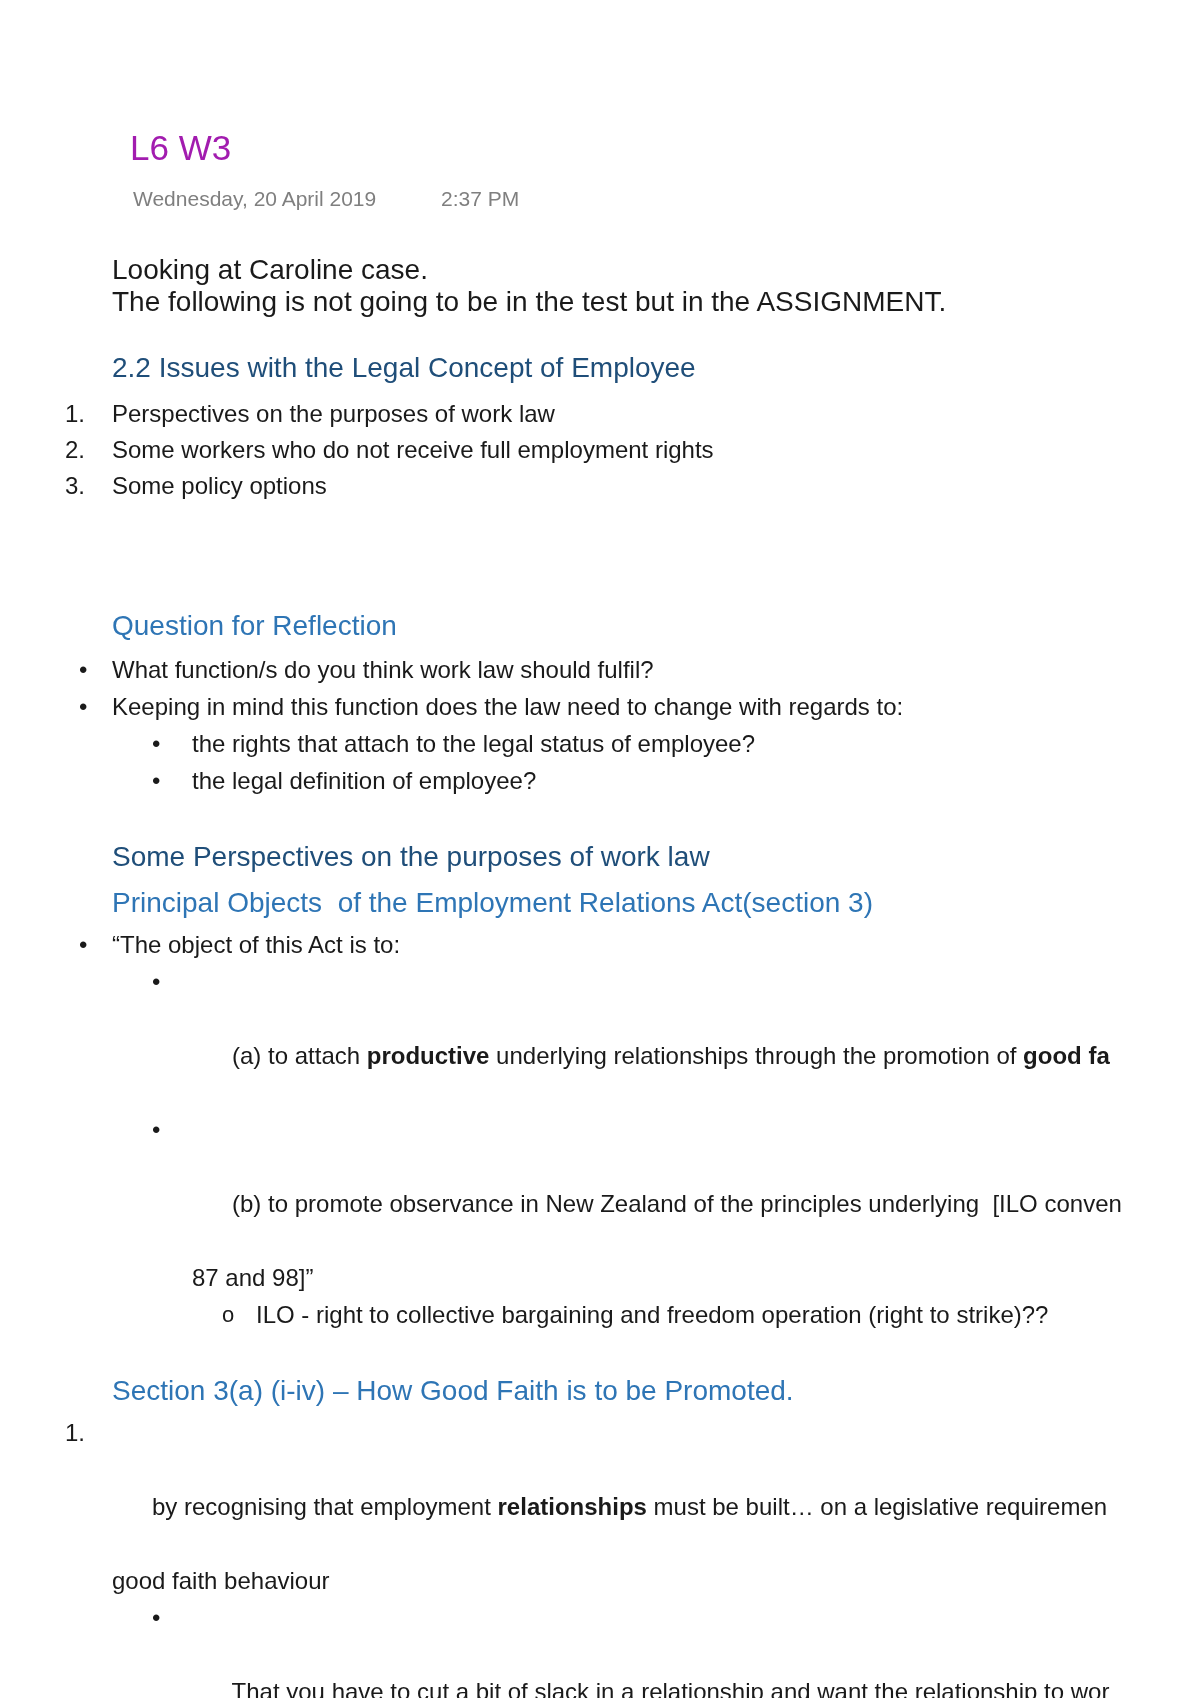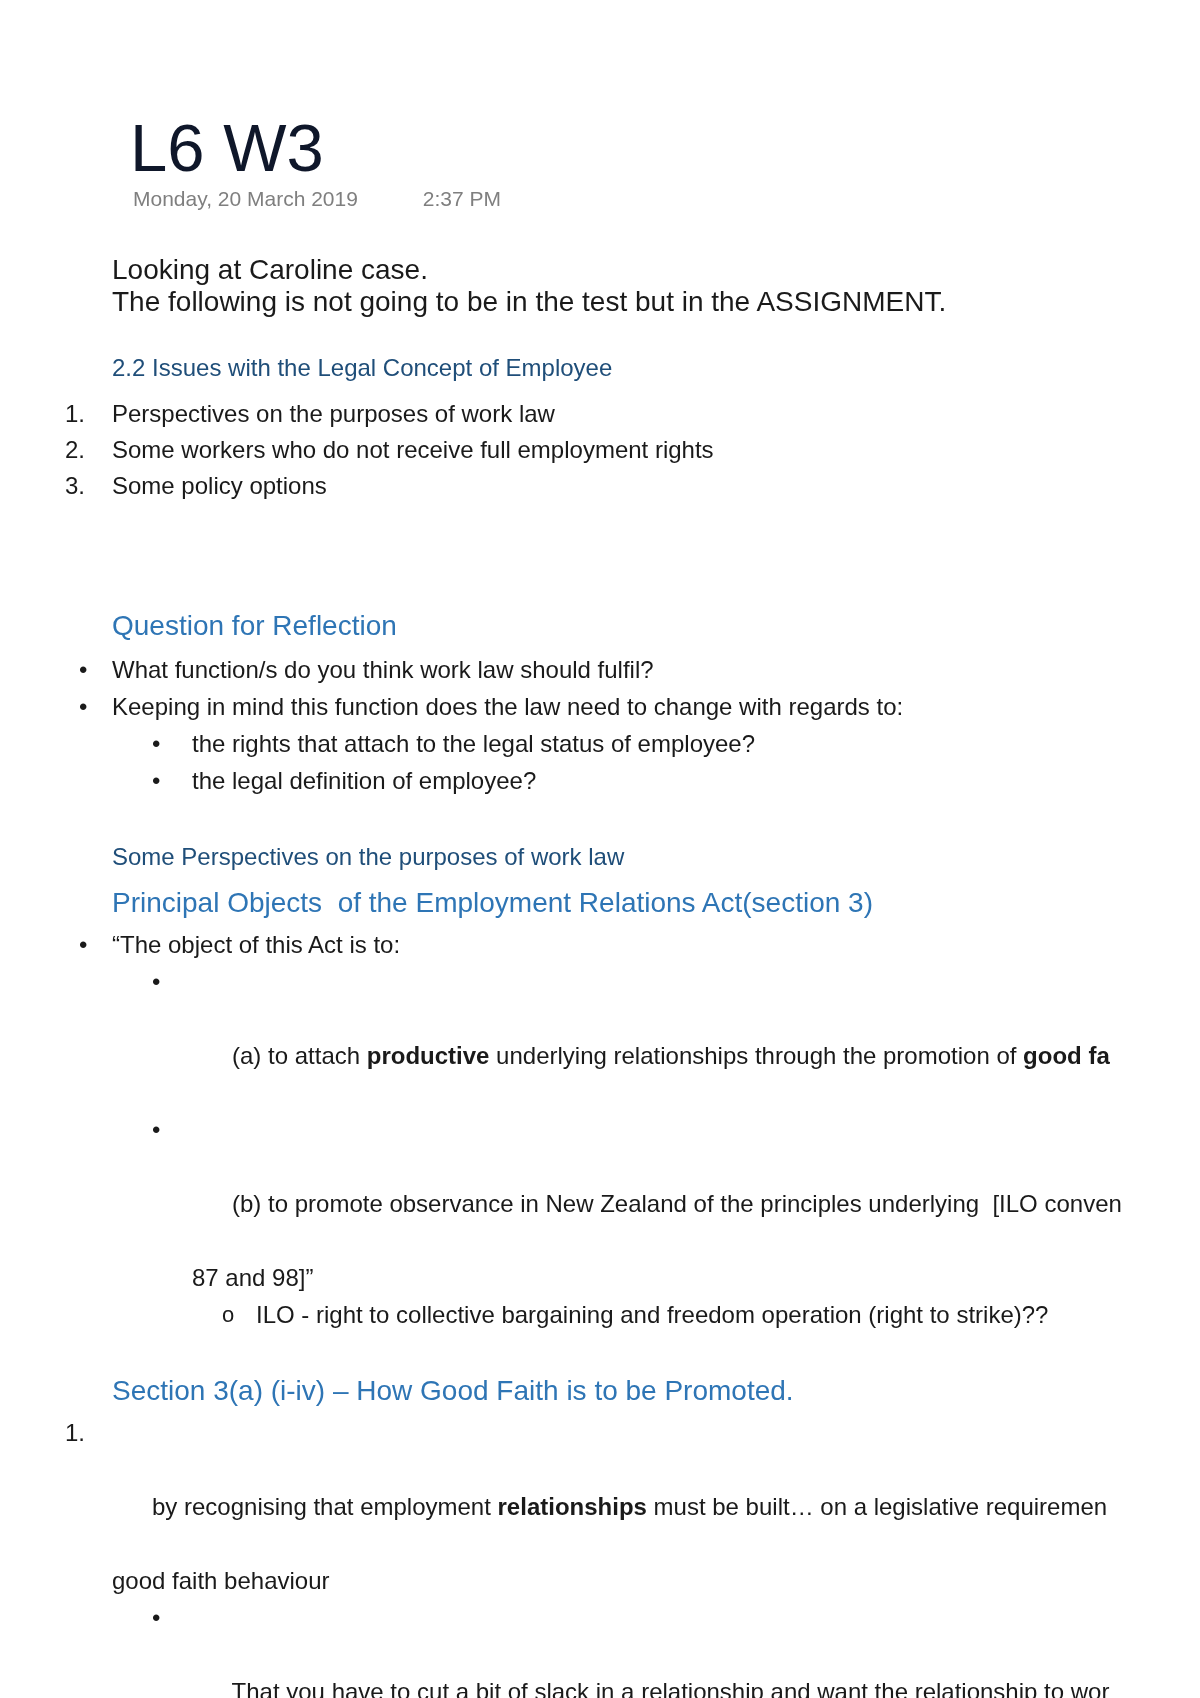--- a/index.html
+++ b/index.html
@@ -8,32 +8,32 @@
     width:1200px;height:1698px;
     background:#ffffff;
     overflow:hidden;
     font-family:"Liberation Sans", sans-serif;
     color:#1a1a1a;
     box-sizing:border-box;
     padding-top:120px;
   }
   .title{
     margin:0 0 0 130px;
-    font-size:67px;line-height:56px;font-weight:400;color:#0f172a;
+    font-size:35px;line-height:56px;font-weight:400;color:#a21caf;
   }
   .dateline{
     margin:10px 0 0 133px;
     font-size:21px;line-height:26px;color:#7f7f7f;
   }
   .dateline .time{margin-left:59px;}
   .intro{margin-top:42px;}
   .intro .row{padding-left:112px;font-size:28px;line-height:32px;}
   .h1{
     margin:28px 0 0 112px;
-    font-size:24px;line-height:44px;font-weight:400;color:#1f4e79;
+    font-size:28px;line-height:44px;font-weight:400;color:#1f4e79;
     white-space:pre;
   }
   .h2{
     margin:0 0 0 112px;
     font-size:28px;line-height:35px;font-weight:400;color:#2e75b5;
     white-space:pre;
   }
   .h2a{margin-top:104px;}
   .h1b{margin-top:36px;}
   .h2b{margin-top:6px;}
@@ -57,21 +57,21 @@
   b{font-weight:700;margin-top:11px;}
 </style>
 </head>
 <body>
 
 <div class="page">
 
   <div class="title">L6 W3</div>
 
   <div class="dateline">
-    <span class="date">Monday, 20 March 2019</span>
+    <span class="date">Wednesday, 20 April 2019</span>
     <span class="time">2:37 PM</span>
   </div>
 
   <div class="intro">
     <div class="row">Looking at Caroline case.</div>
     <div class="row">The following is not going to be in the test but in the ASSIGNMENT.</div>
   </div>
 
   <div class="h1">2.2 Issues with the Legal Concept of Employee</div>
 

